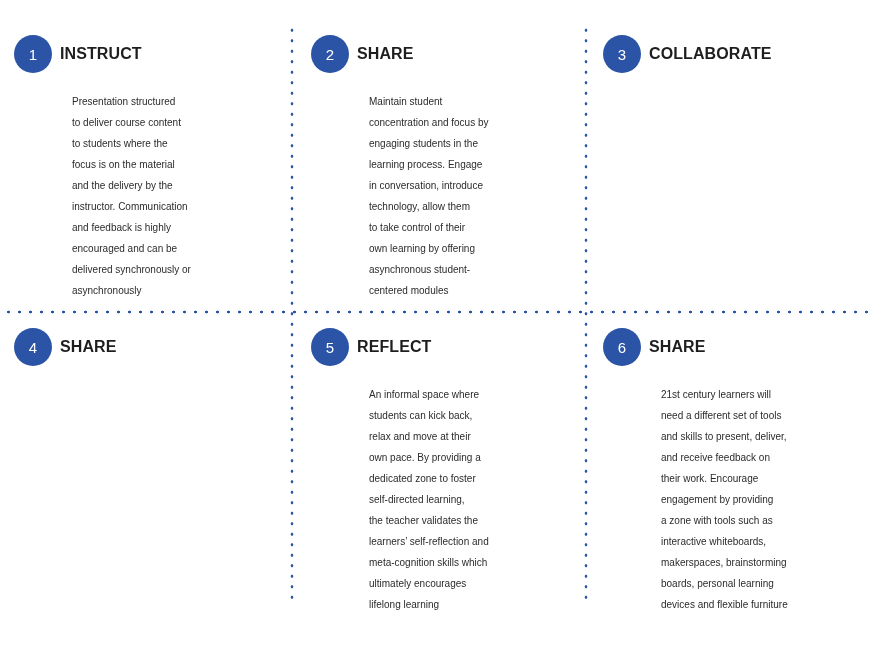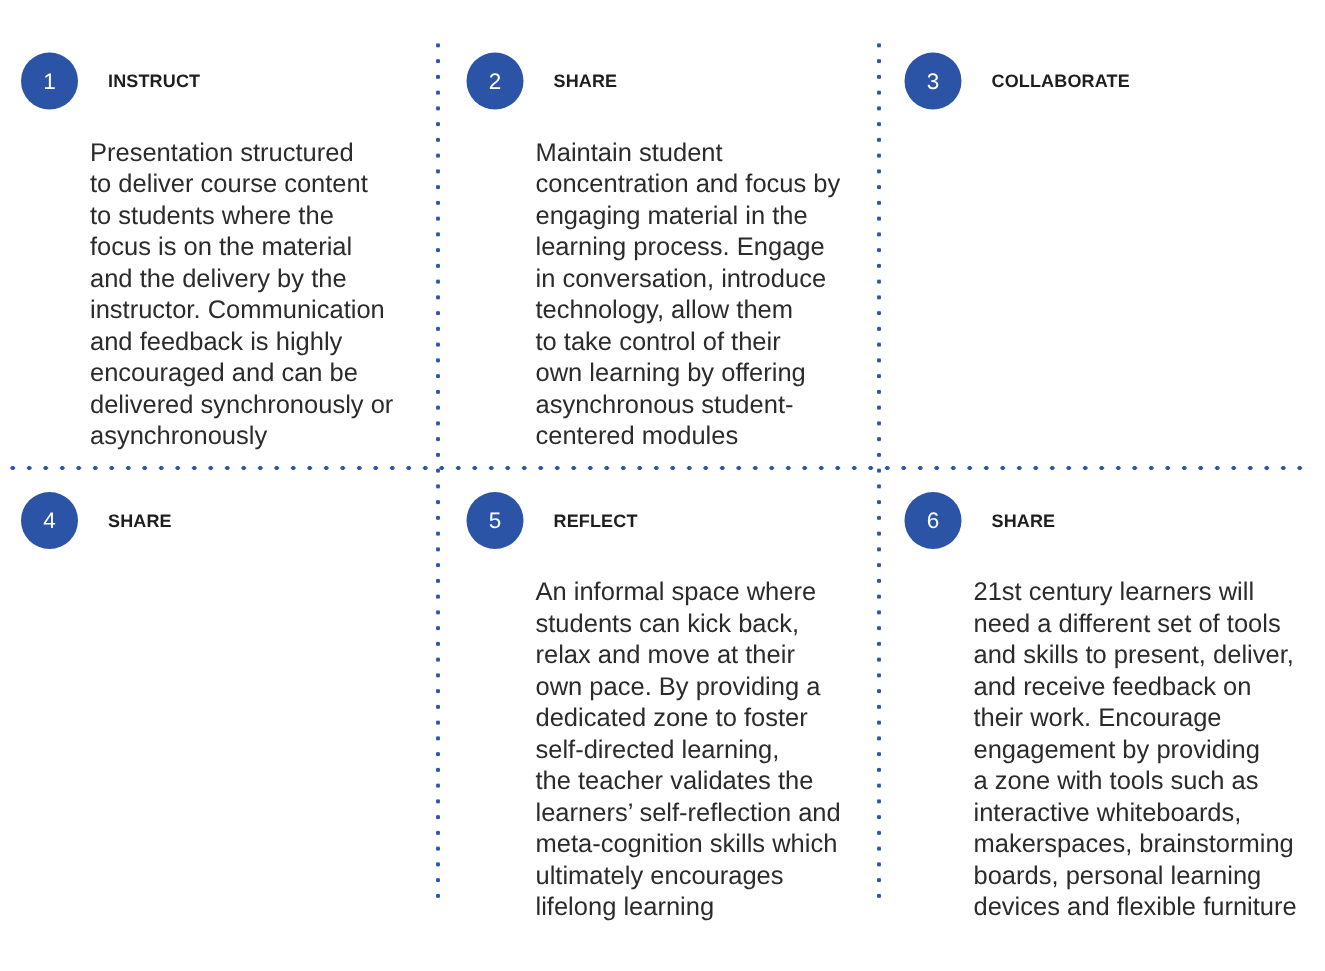--- a/index.html
+++ b/index.html
@@ -50,30 +50,30 @@
       background: #2b54a6;
       color: #ffffff;
       display: flex;
       align-items: center;
       justify-content: center;
       font-size: 15px;
       font-weight: normal;
       flex: 0 0 38px;
     }
     .title {
-      margin-left: 20px;
-      font-size: 12px;
+      margin-left: 8px;
+      font-size: 16px;
       font-weight: bold;
       color: #1e1e1e;
       letter-spacing: 0.1px;
     }
     .body {
-      margin-left: 46px;
+      margin-left: 58px;
       margin-top: 18px;
-      font-size: 17px;
+      font-size: 10px;
       line-height: 21px;
       color: #2b2b2b;
       white-space: pre-line;
     }
   </style>
 </head>
 <body>
 
 <div>
 
@@ -98,21 +98,21 @@
 asynchronously</div>
   </div>
 
   <div class="cell" style="left:311px; top:35px;">
     <div class="head">
       <div class="badge">2</div>
       <div class="title">SHARE</div>
     </div>
     <div class="body">Maintain student
 concentration and focus by
-engaging material in the
+engaging students in the
 learning process. Engage
 in conversation, introduce
 technology, allow them
 to take control of their
 own learning by offering
 asynchronous student-
 centered modules</div>
   </div>
 
   <div class="cell" style="left:603px; top:35px; width:280px;">

